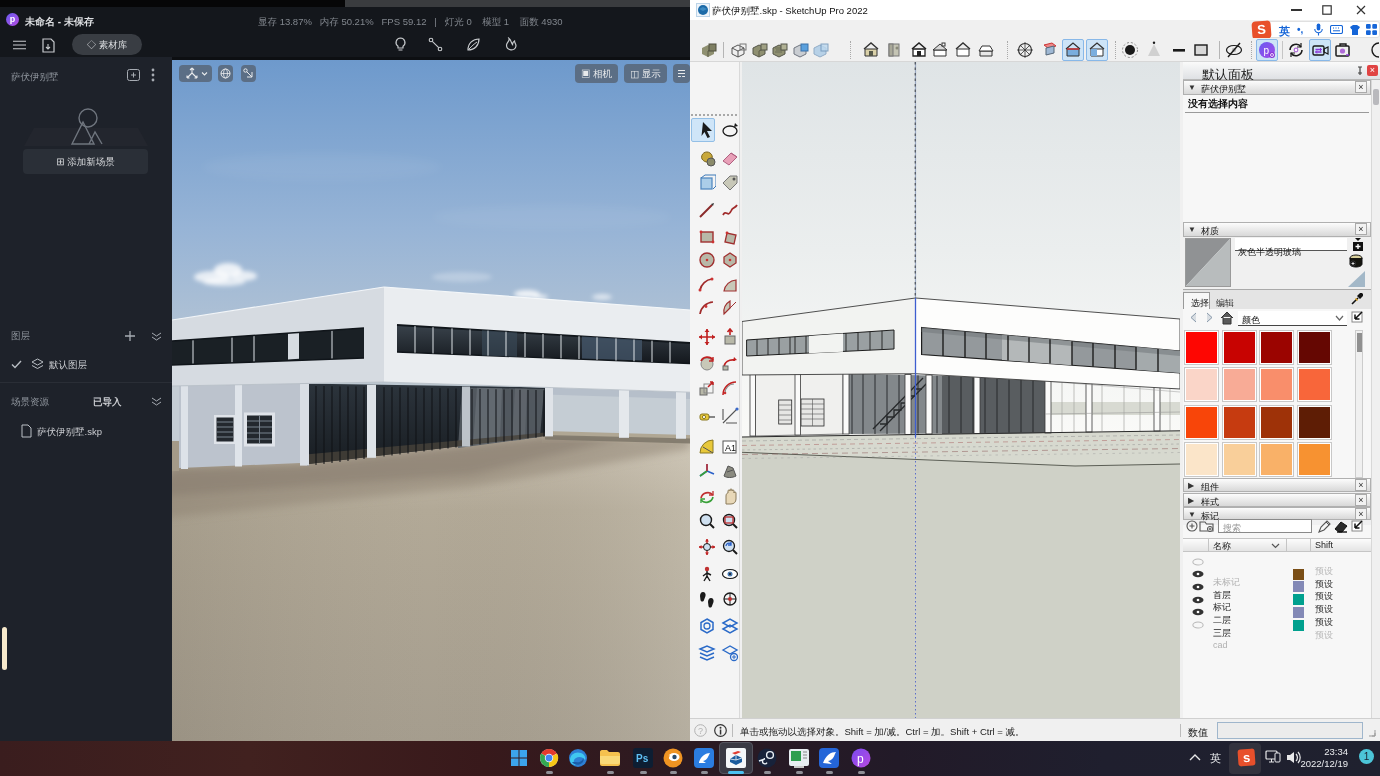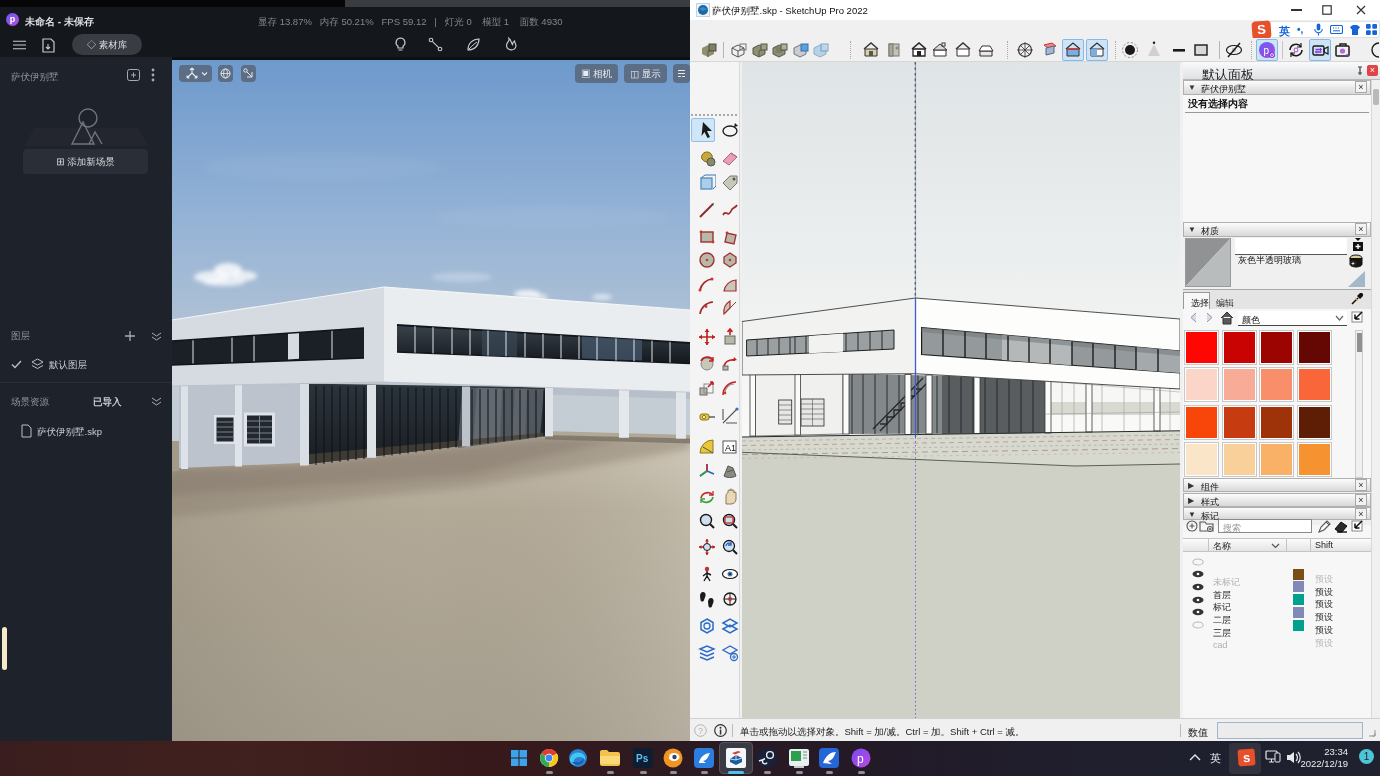--- a/index.html
+++ b/index.html
@@ -55,21 +55,21 @@
 .sectxt { position:absolute; left:17px; top:2px; font-size:9px; color:#111; }
 .secx { position:absolute; right:3px; top:0px; width:12px; height:12px; border:1px solid #aaa; background:#f2f2f2; font-size:9px; color:#333; text-align:center; line-height:11px; }
 .sw { position:absolute; width:33px; height:33px; border:1px solid #fff; outline:1px solid #c8c8c8; }
 .ti { position:absolute; top:3px; width:18px; height:18px; }
 .tbsel { position:absolute; top:1px; width:22px; height:22px; background:#cde4f7; border:1px solid #88b8e8; border-radius:2px; }
 .pi { position:absolute; width:18px; height:18px; }
 .tagrow { position:absolute; left:0; width:188px; height:12.7px; }
 .eye { position:absolute; left:9px; top:2.5px; width:12px; height:8px; }
 .tagname { position:absolute; left:30px; top:1px; font-size:9px; color:#222;margin-top:20px; }
 .chip { position:absolute; left:110px; top:1px; width:11px; height:11px; }
-.preset { position:absolute; left:132px; top:18px; font-size:9px; color:#333;font-family:Liberation Serif, serif; }
+.preset { position:absolute; left:132px; top:10px; font-size:9px; color:#333;font-family:Liberation Serif, serif; }
 </style>
 </head>
 <body>
 <div id="root">
 
   <div id="d5" class="abs">
     <div id="d5topstrip" class="abs"></div>
     <div id="d5topgray" class="abs"></div>
     <div id="d5logo" class="abs">p</div>
     <div id="d5title" class="abs">未命名 - 未保存</div>
@@ -857,21 +857,21 @@
           <span class="sectxt">材质</span>
           <span class="secx">×</span>
         </div>
       <div class="abs" style="left:0;top:175px;width:188px;height:91px;background:#f0f0f0;"></div>
       <div class="abs" style="left:2px;top:176px;width:46px;height:49px;background:#fff;border:1px solid #9a9a9a;">
         <svg width="44" height="47">
             <polygon points="0,0 44,0 0,47" fill="#909294"></polygon>
             <polygon points="44,0 44,47 0,47" fill="#b8bcbd"></polygon>
           </svg>
       </div>
-      <div class="abs" style="left:52px;top:176px;width:112px;height:13px;background:#fff;border-bottom:1.5px solid #555;font-size:9px;color:#111;padding-left:3px;padding-top:16px;">灰色半透明玻璃</div>
+      <div class="abs" style="left:52px;top:176px;width:112px;height:13px;background:#fff;border-bottom:1.5px solid #555;font-size:9px;color:#111;padding-left:3px;padding-top:8px;">灰色半透明玻璃</div>
       <svg class="abs" style="left:169px;top:176px" width="12" height="13" viewBox="0 0 12 13">
           <path d="M3 0l3 3 3-3z" fill="#111"></path>
           <rect x="1" y="4" width="10" height="9" fill="#111"></rect>
           <path d="M6 6v5M3.5 8.5h5" stroke="#fff" stroke-width="1.4"></path>
         </svg>
       <svg class="abs" style="left:166px;top:192px" width="15" height="15" viewBox="0 0 15 15">
           <ellipse cx="7" cy="4" rx="6" ry="3" fill="#d8cf9a" stroke="#111"></ellipse>
           <path d="M1 4v6c0 1.8 2.7 3 6 3s6-1.2 6-3V4" fill="#15150f" stroke="#111"></path>
           <circle cx="4" cy="9.5" r="2.6" fill="#0a0a0a" stroke="#333"></circle>
           <path d="M4 8v3M2.5 9.5h3" stroke="#eee" stroke-width="0.9"></path>

